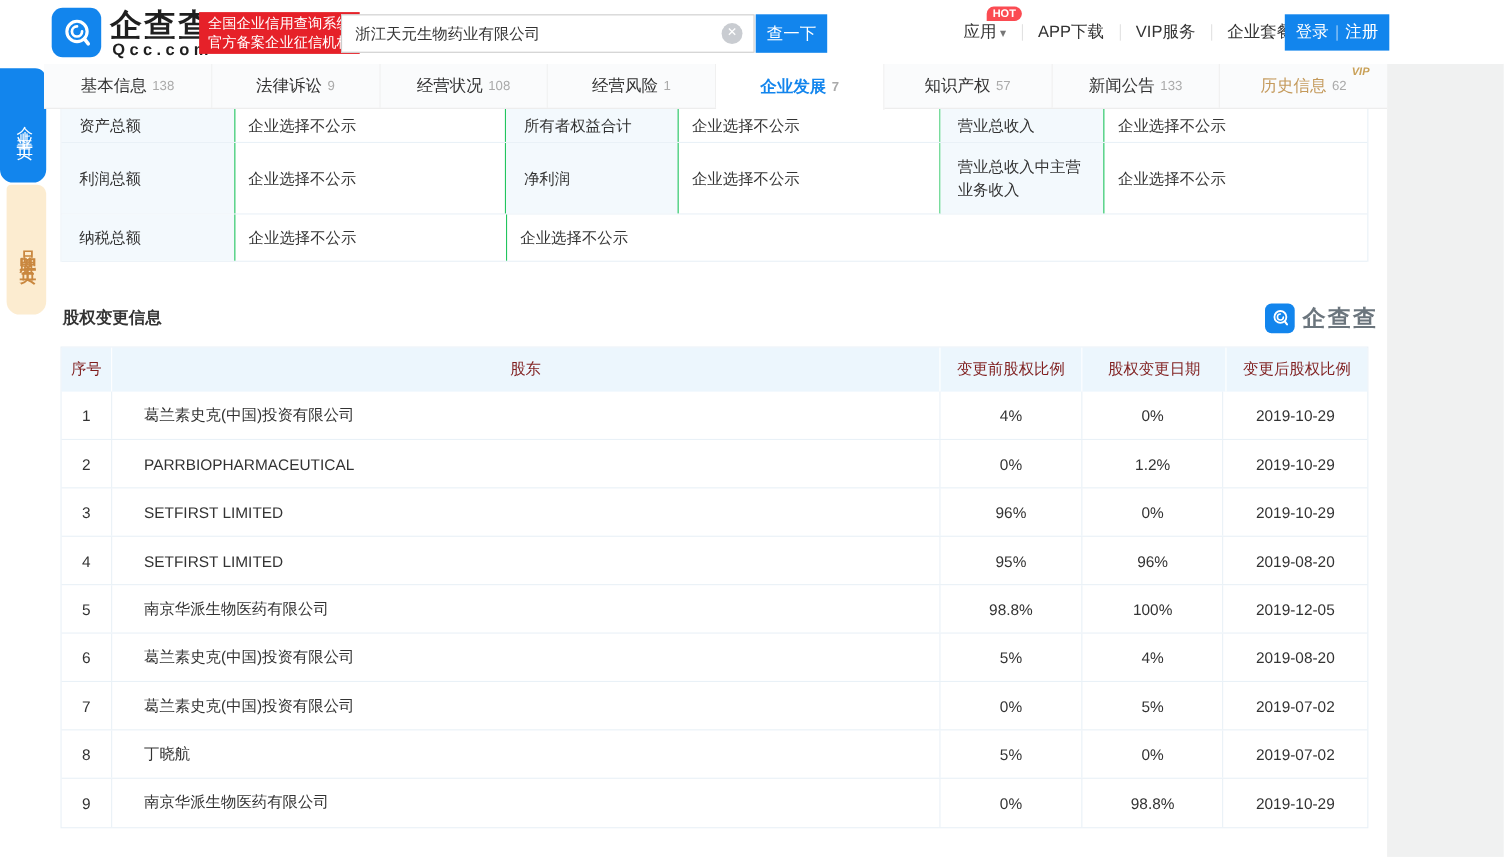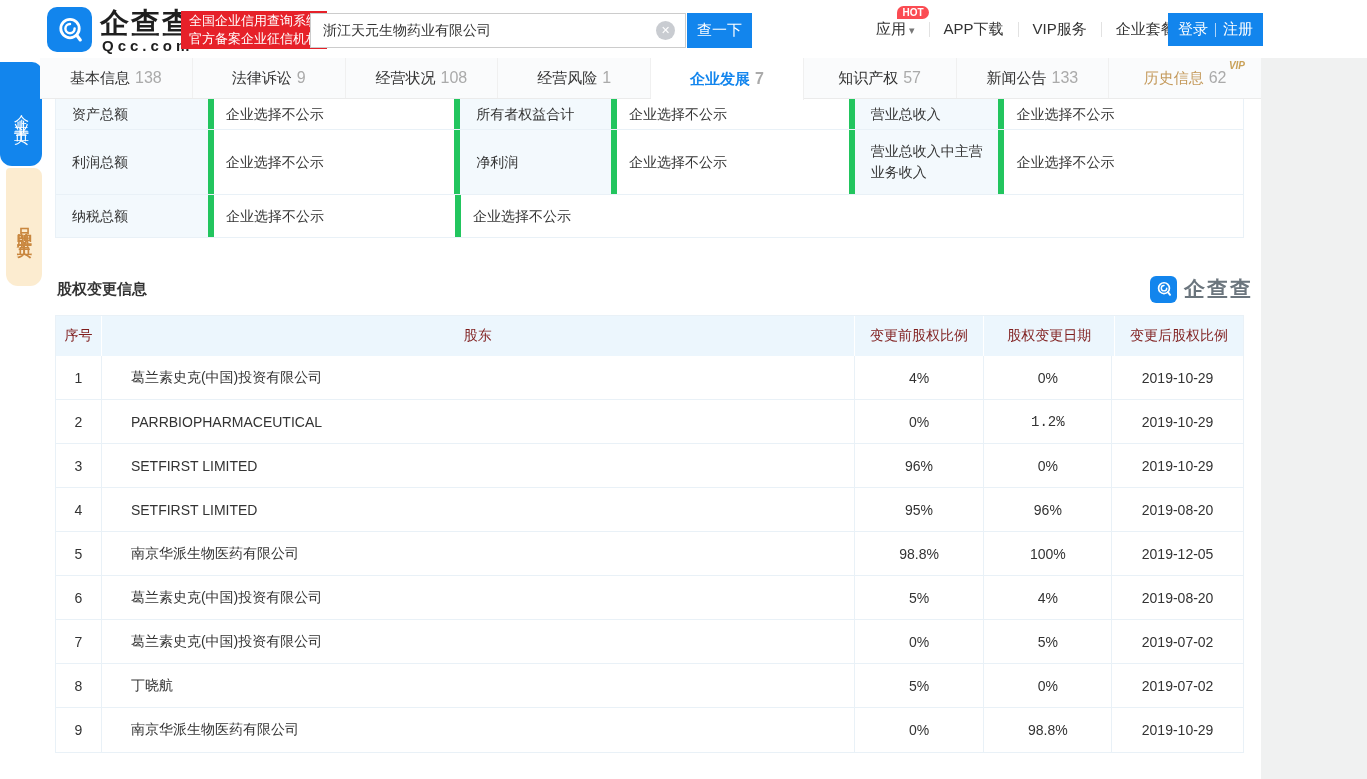--- a/index.html
+++ b/index.html
@@ -38,34 +38,34 @@
   #side-tab-brand { left:6px; top:168px; width:36px; height:118px; background:#fcecd0; color:#c9873f;
     font-weight:700; border-radius:4px 8px 12px 12px; }
   .vtext { writing-mode:vertical-rl; text-orientation:upright; font-size:15px; letter-spacing:6px; }
 
   
   #tab-bar { position:absolute; left:40px; top:58px; width:1221px; height:41px; background:#fafbfc;
     border-bottom:1px solid #ebebeb; display:flex; z-index:4; }
   .tab { flex:1; position:relative; display:flex; align-items:center; justify-content:center; gap:5px;
     font-size:15px; color:#333; border-right:1px solid #f0f0f0; cursor:pointer; }
   .tab:last-child { border-right:none; }
-  .tab .count { font-size:16px; color:#aaa; }
+  .tab .count { font-size:12px; color:#aaa; }
   .tab.active { background:#fff; color:#1285ed; font-weight:700; height:42px; }
   .tab.vip-tab { color:#c49a5c; }
   .vip-sup { position:absolute; top:2px; right:16px; font-size:10px; font-style:italic; font-weight:700; color:#c9a158;margin-left:16px; }
 
   
   #right-gutter { position:absolute; left:1261px; top:58px; width:106px; height:721px; background:#f0f1f1; }
 
   
   #fin-table { position:absolute; left:55px; top:99px; width:1189px;
     border-left:1px solid #e9f1f7; border-right:1px solid #e9f1f7; background:#fff; }
   .fin-row { display:flex; border-bottom:1px solid #e9f1f7; }
   .fin-cell { display:flex; align-items:center; font-size:14px; color:#333; padding:0 10px 0 16px; line-height:21px; }
-  .fin-cell { border-right:6px solid #22c55e; }
+  .fin-cell { border-right:1px solid #22c55e; }
   .fin-cell:last-child { border-right:none; }
   .fin-label { background:#f3f9fd; }
   .fin-value { padding-left:12px; }
 
   
   #equity-title { position:absolute; left:57px; top:280px; font-size:15px; font-weight:700; color:#333; }
   #watermark { position:absolute; left:1150px; top:275px; display:flex; align-items:center; gap:7px; }
   #watermark-icon { width:27px; height:27px; background:#1285ed; border-radius:6px; display:flex;
     align-items:center; justify-content:center; }
   #watermark-text { font-size:21px; font-weight:700; color:#6b757d; letter-spacing:2px; }
@@ -212,21 +212,21 @@
         <div class="eq-c eq-center" style="width: 46px;">1</div>
         <div class="eq-c eq-left" style="width: 754px;">葛兰素史克(中国)投资有限公司</div>
         <div class="eq-c eq-center" style="width: 130px;">4%</div>
         <div class="eq-c eq-center" style="width: 128px;">0%</div>
         <div class="eq-c eq-center" style="width: 131px;">2019-10-29</div>
       </div>
       <div class="eq-row">
         <div class="eq-c eq-center" style="width: 46px;">2</div>
         <div class="eq-c eq-left" style="width: 754px;">PARRBIOPHARMACEUTICAL</div>
         <div class="eq-c eq-center" style="width: 130px;">0%</div>
-        <div class="eq-c eq-center" style="width: 128px; font-family: Liberation Mono, monospace;">1.2%</div>
+        <div class="eq-c eq-center" style="width: 128px;">1.2%</div>
         <div class="eq-c eq-center" style="width: 131px;">2019-10-29</div>
       </div>
       <div class="eq-row">
         <div class="eq-c eq-center" style="width: 46px;">3</div>
         <div class="eq-c eq-left" style="width: 754px;">SETFIRST LIMITED</div>
         <div class="eq-c eq-center" style="width: 130px;">96%</div>
         <div class="eq-c eq-center" style="width: 128px;">0%</div>
         <div class="eq-c eq-center" style="width: 131px;">2019-10-29</div>
       </div>
       <div class="eq-row">

